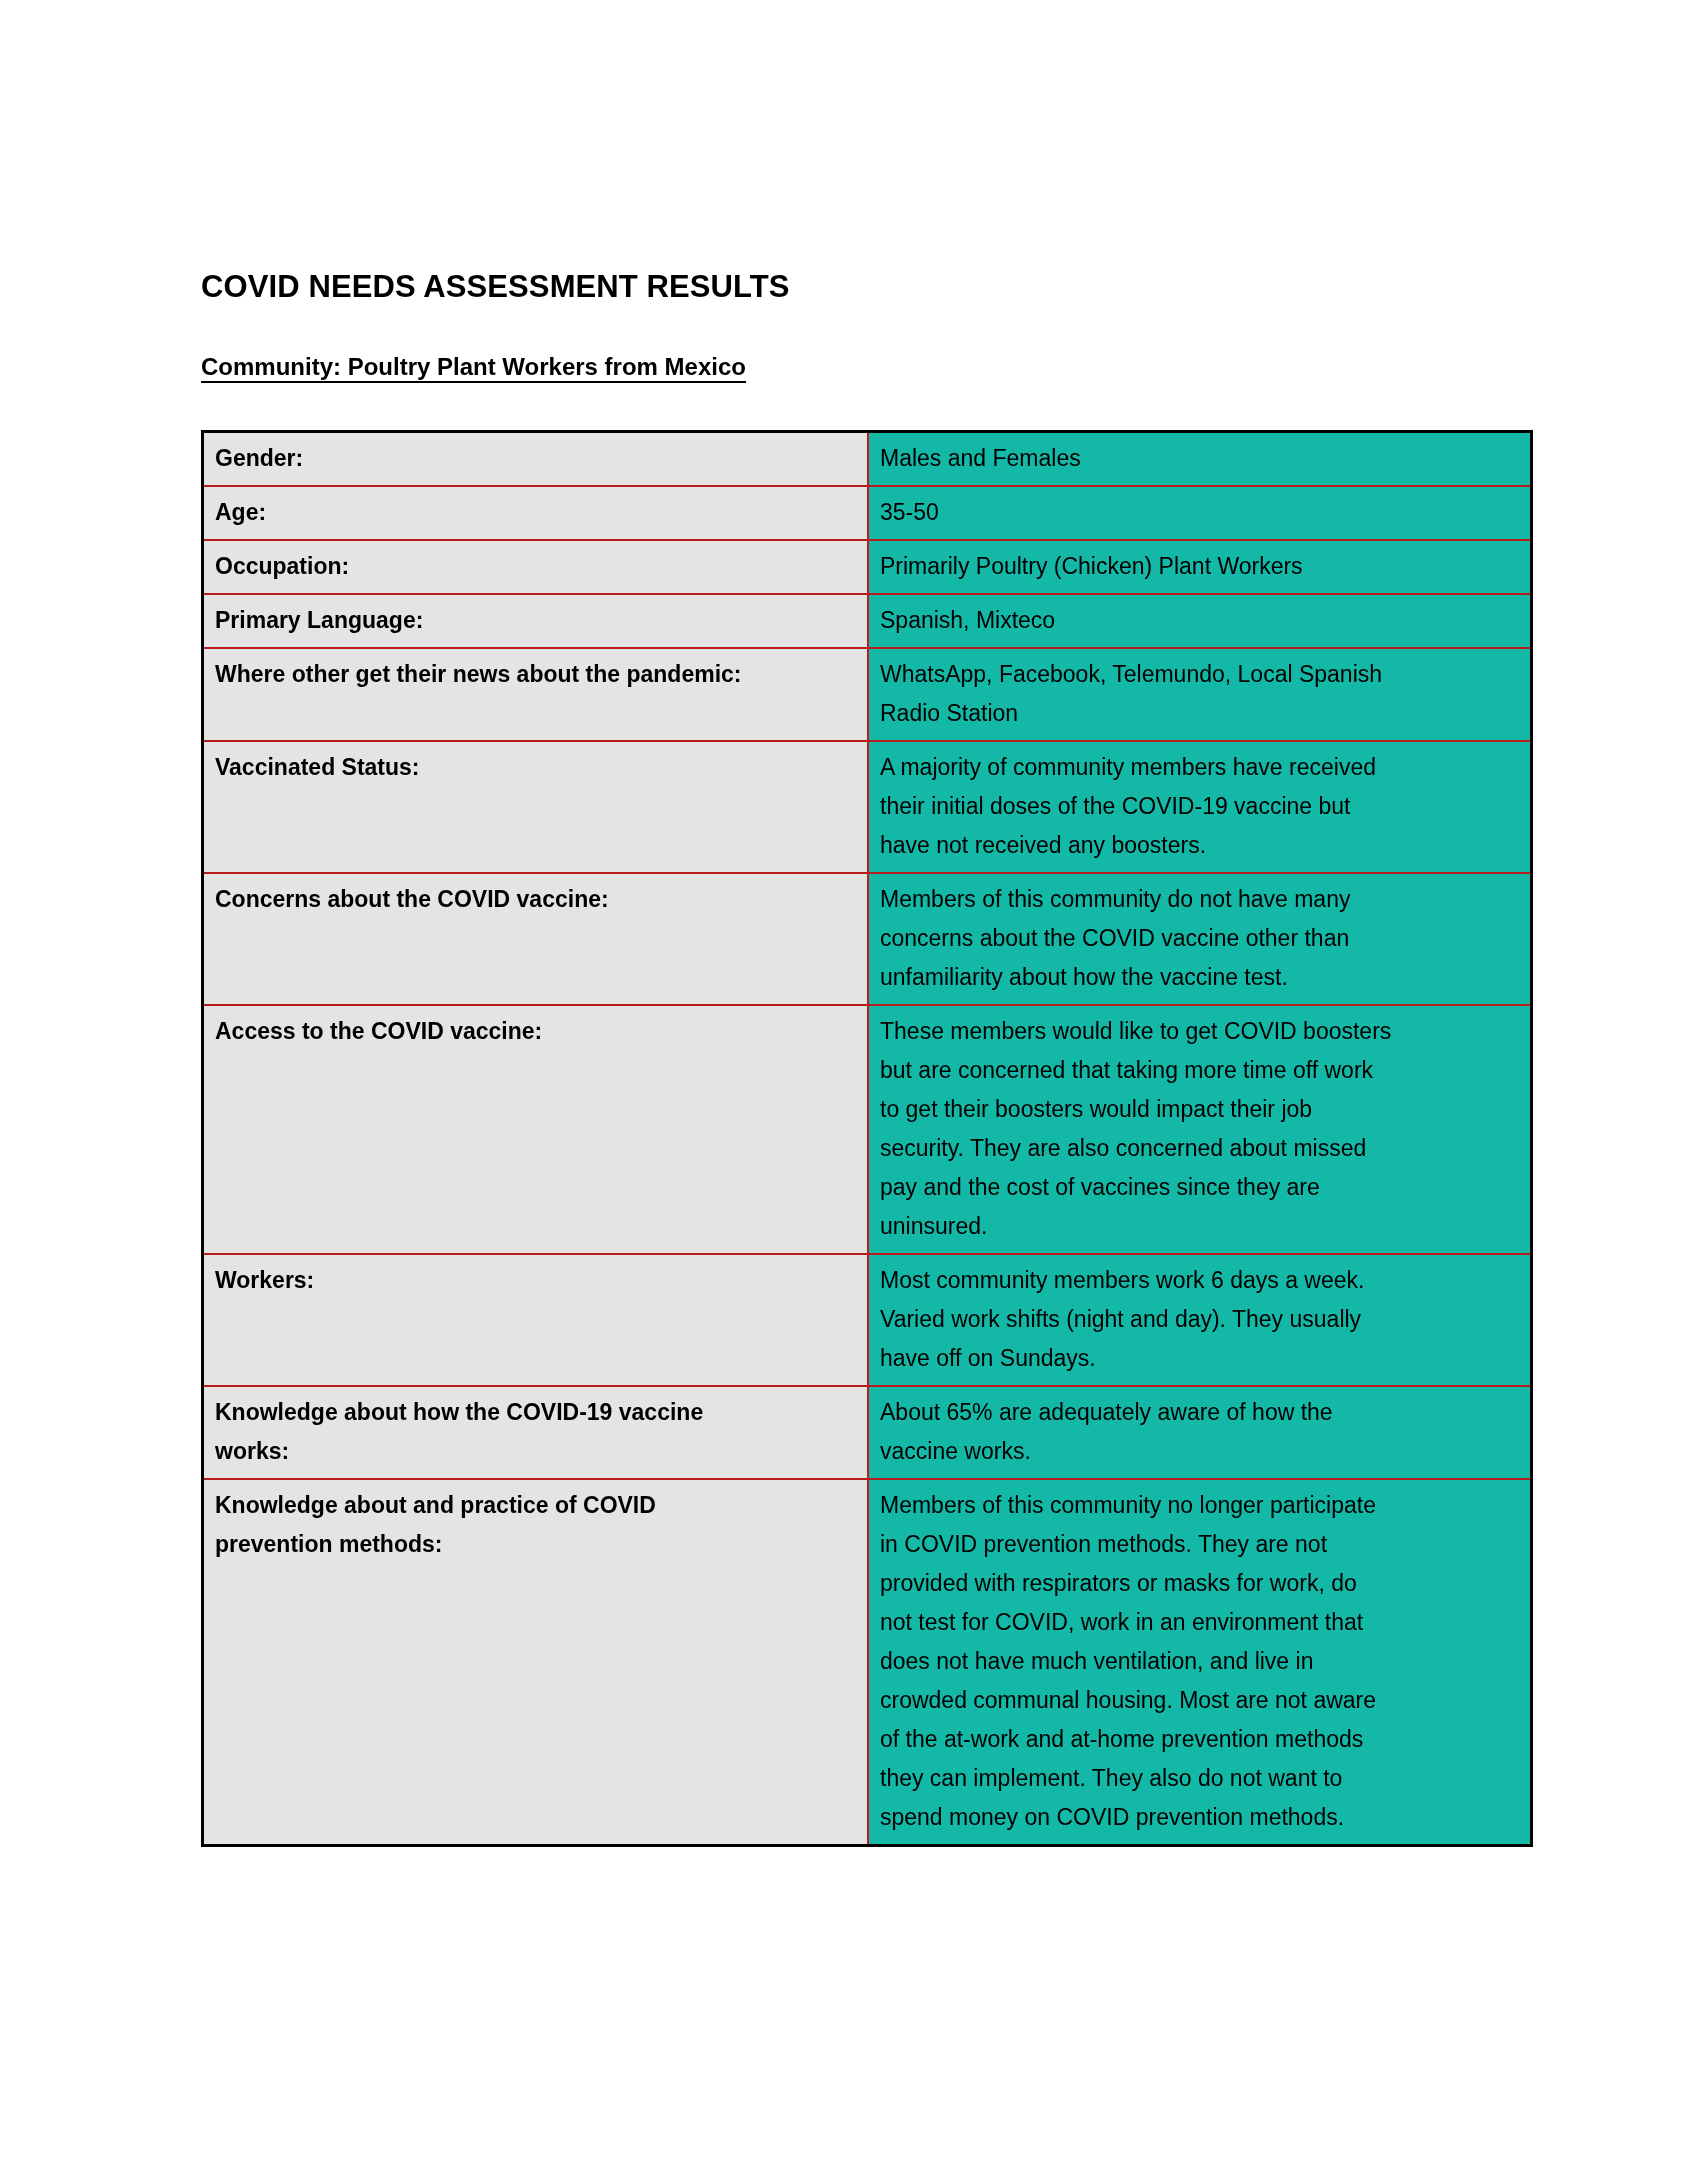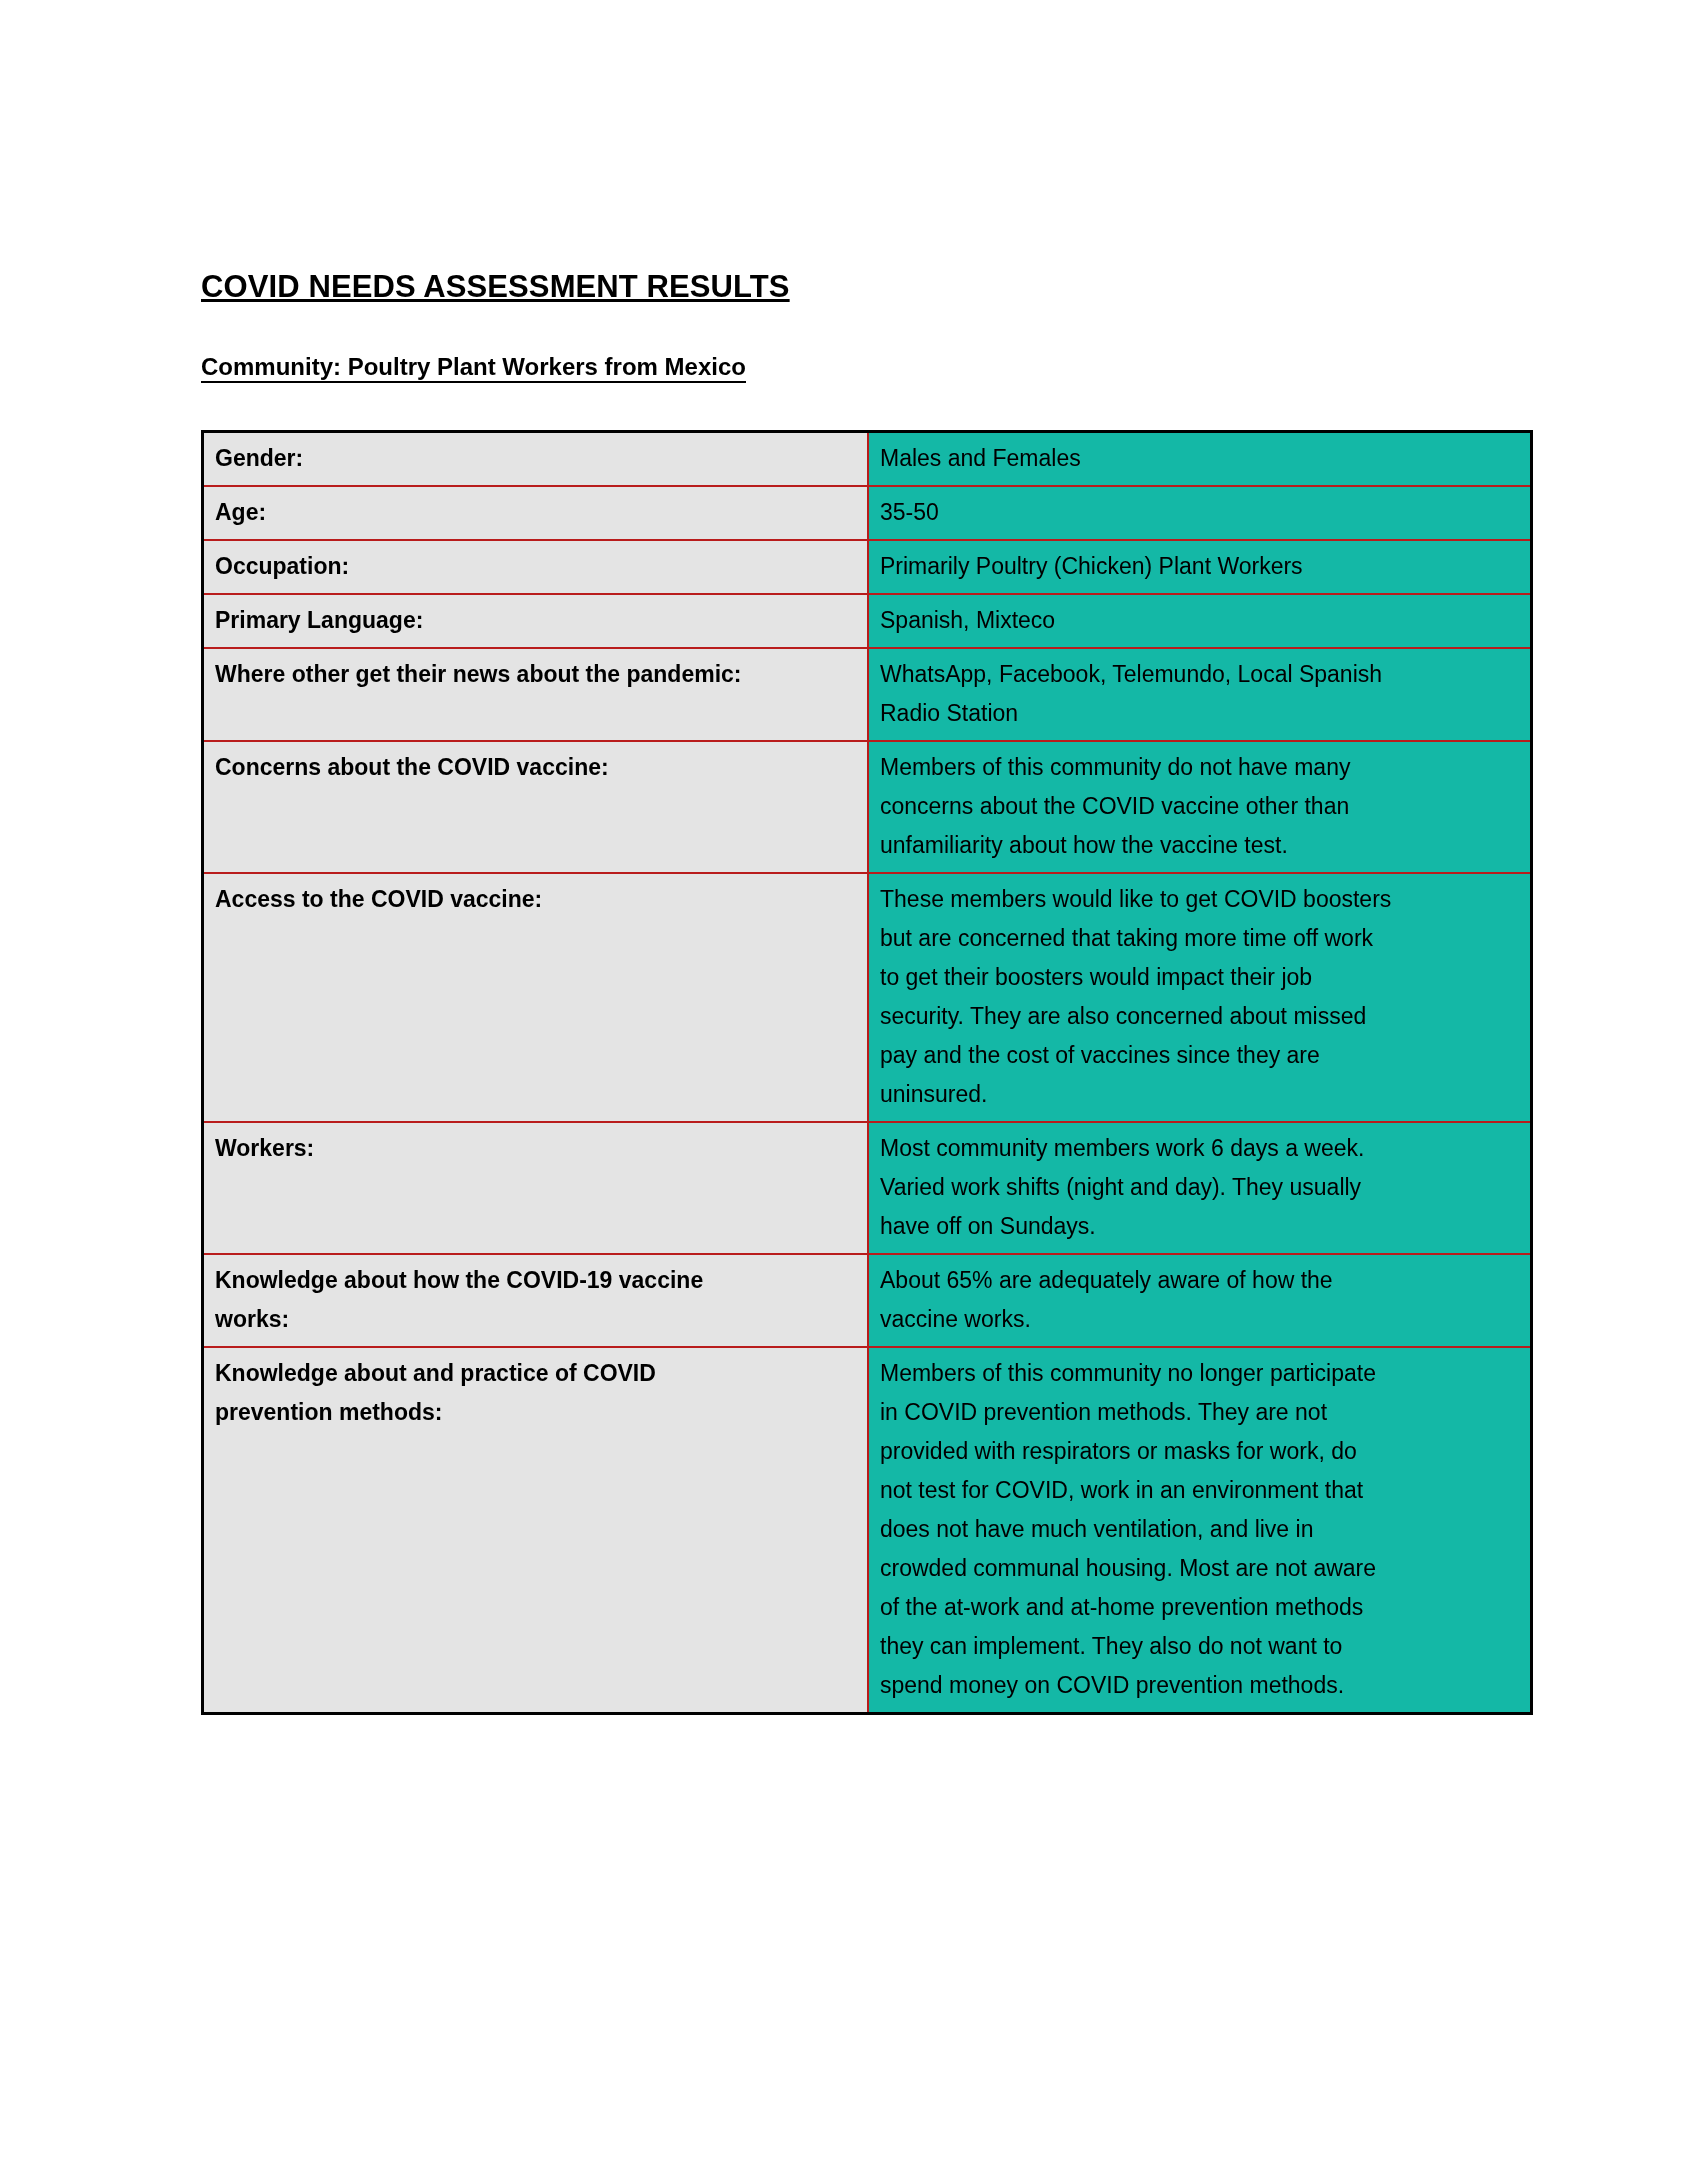--- a/index.html
+++ b/index.html
@@ -32,21 +32,20 @@
     width: 1284px;
   }
 
   .doc-title {
     font-size: 31px;
     font-weight: bold;
     letter-spacing: 0.1px;
     line-height: 1.15;
     margin: 0 0 0 0;
     white-space: nowrap;
-    text-decoration: underline;
   }
 
   .doc-subtitle {
     font-size: 24px;
     font-weight: bold;
     line-height: 1.15;
     margin: 48px 0 0 0;
     white-space: nowrap;
     display: inline-block;
     border-bottom: 2px solid #000;
@@ -137,20 +136,30 @@
             <td class="label-cell">
               <span class="cell-line">Where other get their news about the pandemic:</span>
             </td>
             <td class="value-cell">
               <span class="cell-line">WhatsApp, Facebook, Telemundo, Local Spanish</span>
               <span class="cell-line">Radio Station</span>
             </td>
           </tr>
           <tr>
             <td class="label-cell">
+              <span class="cell-line">Vaccinated Status:</span>
+            </td>
+            <td class="value-cell">
+              <span class="cell-line">A majority of community members have received</span>
+              <span class="cell-line">their initial doses of the COVID-19 vaccine but</span>
+              <span class="cell-line">have not received any boosters.</span>
+            </td>
+          </tr>
+          <tr>
+            <td class="label-cell">
               <span class="cell-line">Concerns about the COVID vaccine:</span>
             </td>
             <td class="value-cell">
               <span class="cell-line">Members of this community do not have many</span>
               <span class="cell-line">concerns about the COVID vaccine other than</span>
               <span class="cell-line">unfamiliarity about how the vaccine test.</span>
             </td>
           </tr>
           <tr>
             <td class="label-cell">

